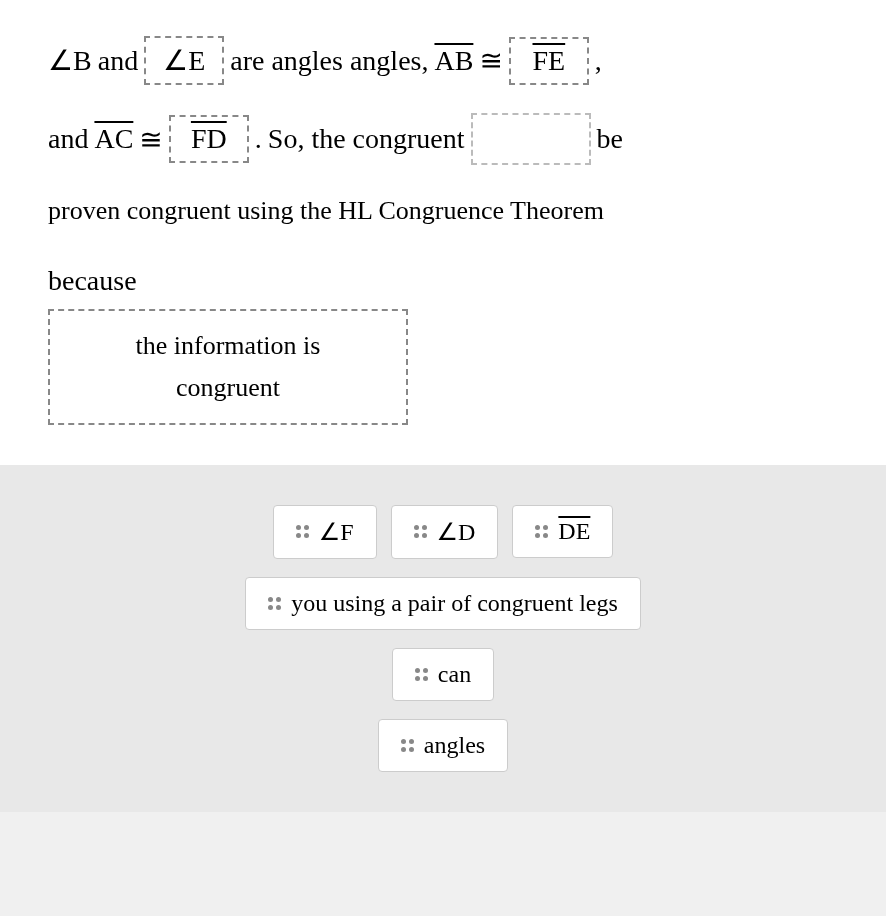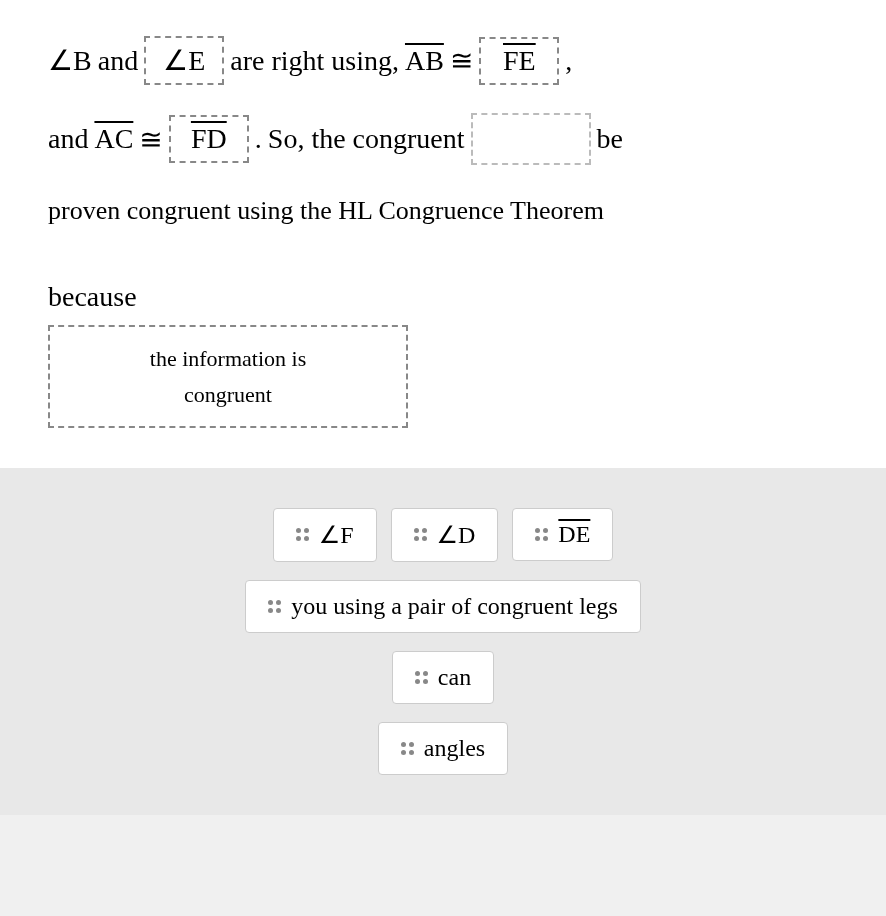--- a/index.html
+++ b/index.html
@@ -29,21 +29,21 @@
       display: flex;
       align-items: center;
       flex-wrap: wrap;
       font-size: 28px;
       gap: 6px;
       margin-bottom: 28px;
     }
 
     .line3 {
       font-size: 26px;
-      margin-bottom: 52px;
+      margin-bottom: 36px;
       line-height: 1.4;
     }
 
     .line4 {
       display: flex;
       align-items: flex-start;
       font-size: 26px;
       gap: 12px;
       flex-direction: column;
     }
@@ -72,21 +72,21 @@
 
     .overline {
       text-decoration: overline;
       text-align: center;
     }
 
     .because-box {
       border: 2px dashed #888;
       padding: 14px 20px;
       min-width: 360px;
-      font-size: 22px;
+      font-size: 26px;
       line-height: 1.6;
     }
 
     
     .bottom-section {
       background: #e8e8e8;
       padding: 40px 48px 40px 48px;
       display: flex;
       flex-direction: column;
       align-items: center;
@@ -135,21 +135,21 @@
 <body>
 
 <div class="top-section">
 
   <div class="line1">
     <span class="static-text">∠B</span>
     <span class="static-text">and</span>
     <span class="drop-box">
       <span>∠E</span>
     </span>
-    <span class="static-text">are right using,</span>
+    <span class="static-text">are angles angles,</span>
     <span class="static-text overline">AB</span>
     <span class="static-text">≅</span>
     <span class="drop-box">
       <span class="overline">FE</span>
     </span>
     <span class="static-text">,</span>
   </div>
 
   <div class="line2">
     <span class="static-text">and</span>

